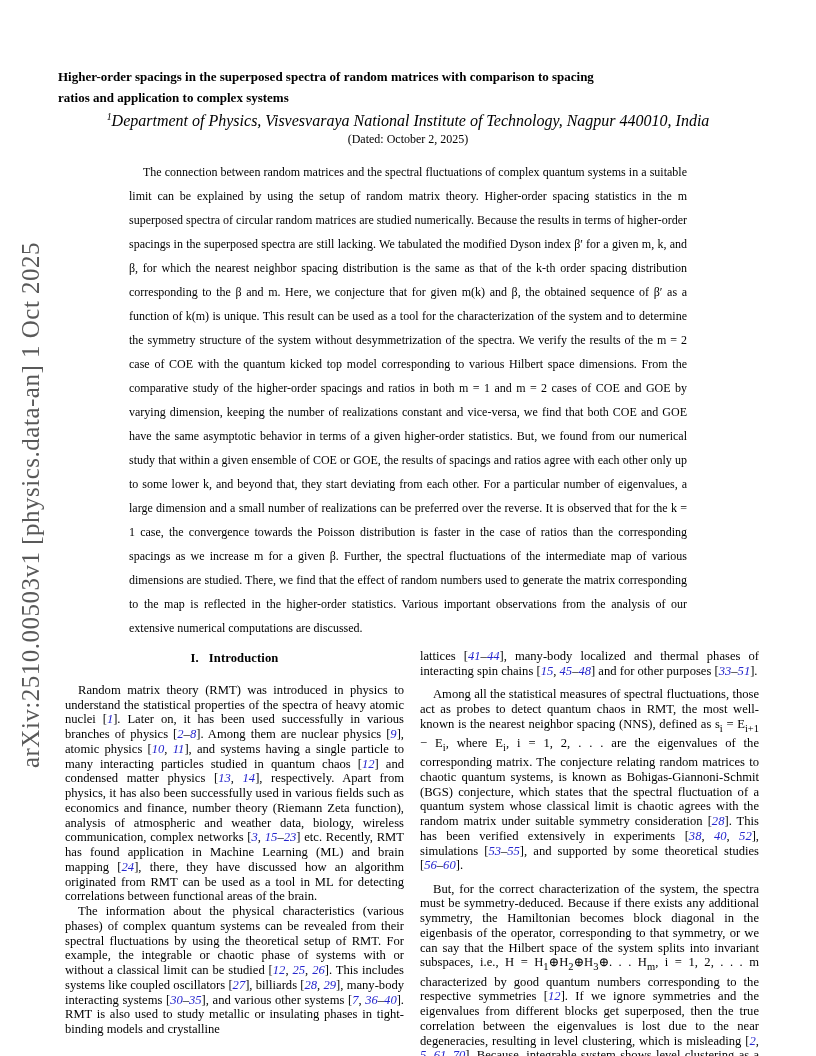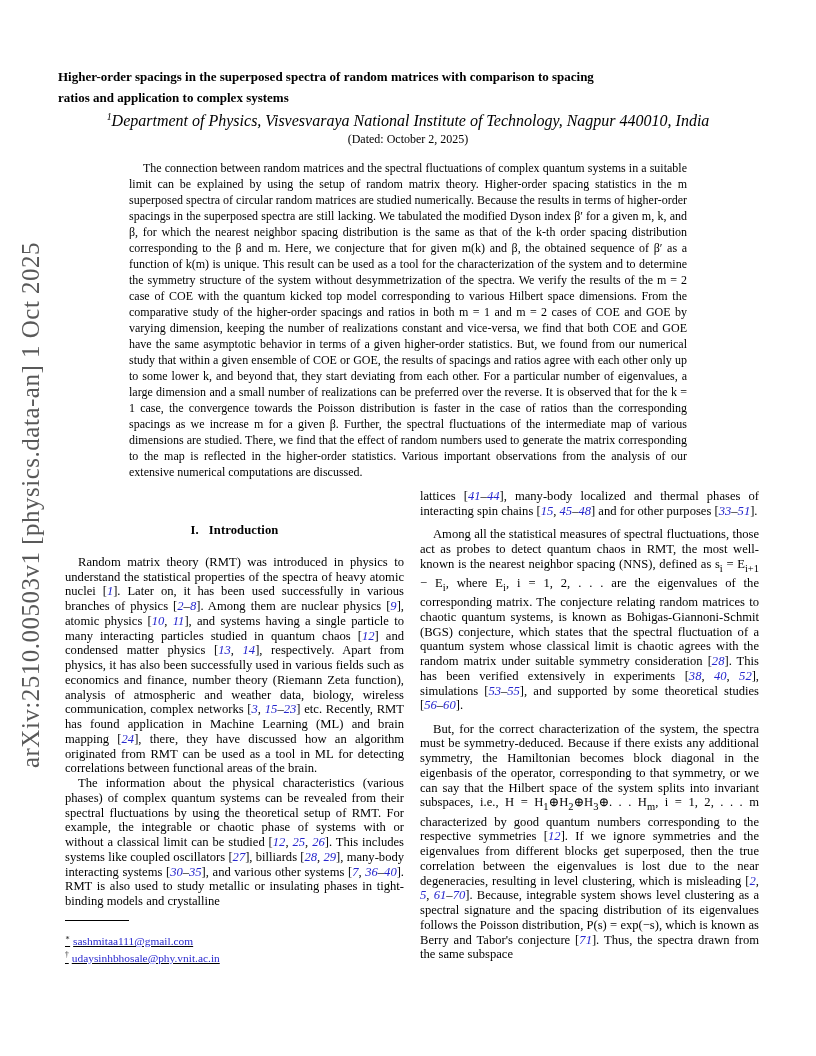--- a/index.html
+++ b/index.html
@@ -32,31 +32,31 @@
   sup{font-size:0.62em;line-height:0;}
   .fn-mark{color:var(--link);}
   .affiliation{
     margin-top:4px;text-align:center;font-style:italic;font-size:16px;
   }
   .dateline{
     margin-top:2px;text-align:center;font-size:12px;
   }
   .abstract{
     width:558px;margin:13px auto 0 auto;
-    font-size:12px;line-height:16px;text-align:justify;
+    font-size:12px;line-height:24px;text-align:justify;
     text-indent:14px;
   }
   .columns{
     display:flex;gap:16px;margin:9px 57px 0 65px;height:478px;
   }
   .col{width:339px;font-size:12.6px;line-height:14.75px;}
   .col-left{display:flex;flex-direction:column;}
   .section-heading{
     text-align:center;font-weight:bold;font-size:12.6px;
-    padding-top:2px;letter-spacing:0.1px;margin-top:32px;
+    padding-top:2px;letter-spacing:0.1px;
   }
   .section-heading .sec-num{margin-right:10px;}
   .col-left .body{margin-top:17px;}
   .para{margin:0;text-align:justify;}
   .para.indent{text-indent:13px;}
   .col-right .para{margin-bottom:8.5px;}
   .col-right .para:last-child{margin-bottom:0;}
   .cite{color:var(--link);font-style:italic;}
   .footnotes{
     margin-top:auto;padding-bottom:2px;text-decoration:underline;

